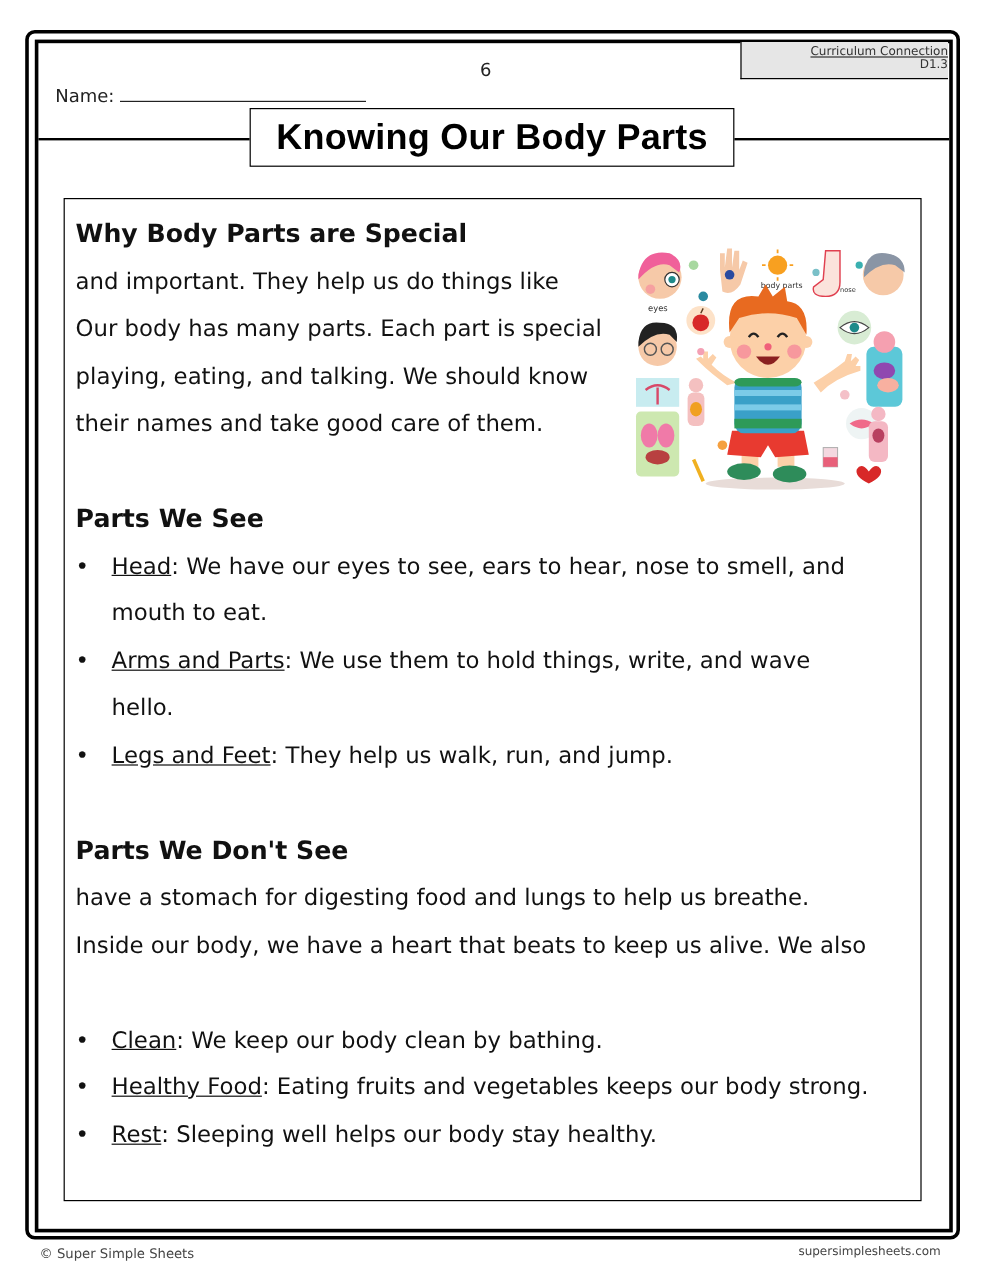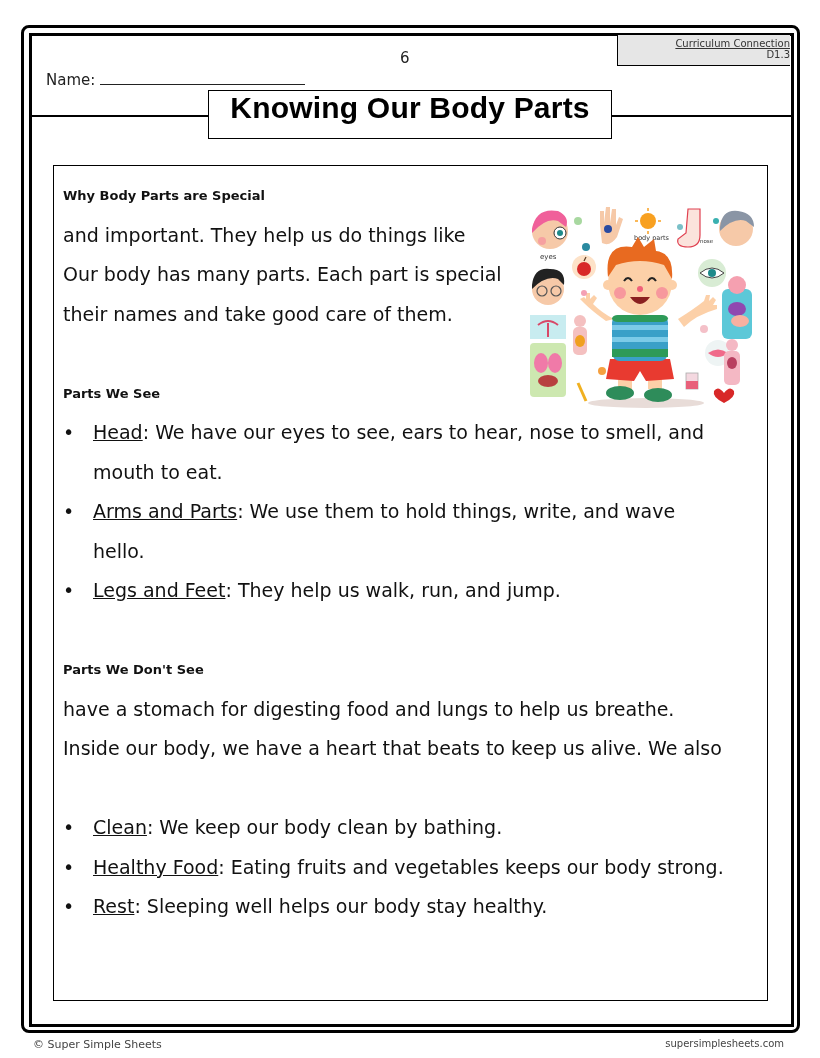--- a/index.html
+++ b/index.html
@@ -33,35 +33,35 @@
       padding-top: 3px; box-sizing: border-box;
     }
     .curriculum-title { text-decoration: underline; display: block; }
     .curriculum-code { display: block; }
     .title-rule {
       position: absolute; left: 32px; top: 115px; width: 759px; height: 2px; background: #000;
     }
     .title-box {
       position: absolute; left: 208px; top: 90px; width: 404px; height: 49px;
       background: #fff; border: 1.5px solid #000; box-sizing: border-box;
-      display: flex; align-items: flex-start; justify-content: center;
+      display: flex; align-items: center; justify-content: center;
     }
     .title-text {
       font-family: "Liberation Sans", sans-serif; font-weight: bold; font-size: 30px; color: #000;
       letter-spacing: 0.2px;
     }
     .content-box {
       position: absolute; left: 53px; top: 165px; width: 715px; height: 836px;
       border: 1px solid #000; box-sizing: border-box;
     }
     .content {
       position: absolute; left: 63px; top: 176px; width: 700px;
       font-size: 19px; line-height: 39.5px; color: #111;
     }
-    .heading { font-weight: bold; font-size: 13px; margin: 0; }
+    .heading { font-weight: bold; font-size: 21px; margin: 0; }
     .para { margin: 0; }
     .spacer { height: 39.5px; }
     .bullets { list-style: none; margin: 0; padding: 0; }
     .bullets li { position: relative; padding-left: 30px; }
     .bullets li .dot { position: absolute; left: 0; top: 0; }
     .term { text-decoration: underline; }
     .intro-text { width: 460px; }
     .illustration {
       position: absolute; left: 528px; top: 203px; width: 226px; height: 207px;
     }
@@ -94,20 +94,21 @@
 </div>
 
 <div class="content-box"></div>
 
 <div class="content">
 
   <p class="heading">Why Body Parts are Special</p>
   <div class="intro-text">
     <p class="para">and important. They help us do things like</p>
     <p class="para">Our body has many parts. Each part is special</p>
+    <p class="para">playing, eating, and talking. We should know</p>
     <p class="para">their names and take good care of them.</p>
   </div>
   <div class="spacer"></div>
 
   <p class="heading">Parts We See</p>
   <ul class="bullets">
     <li>
       <span class="dot">•</span>
       <span class="term">Head</span><span>: We have our eyes to see, ears to hear, nose to smell, and</span><br>
       <span>mouth to eat.</span>

